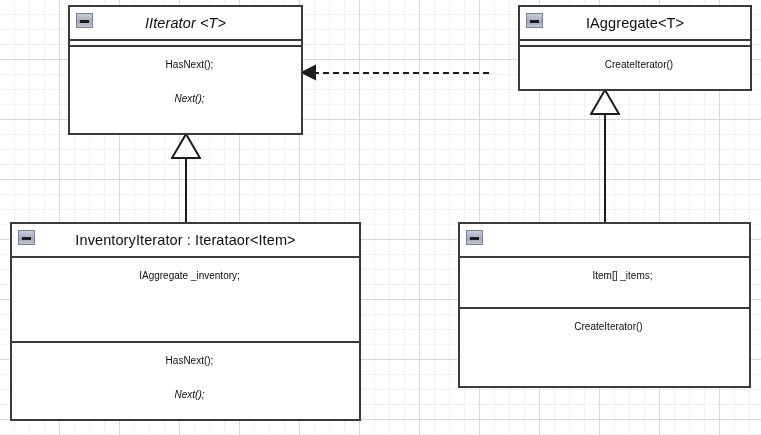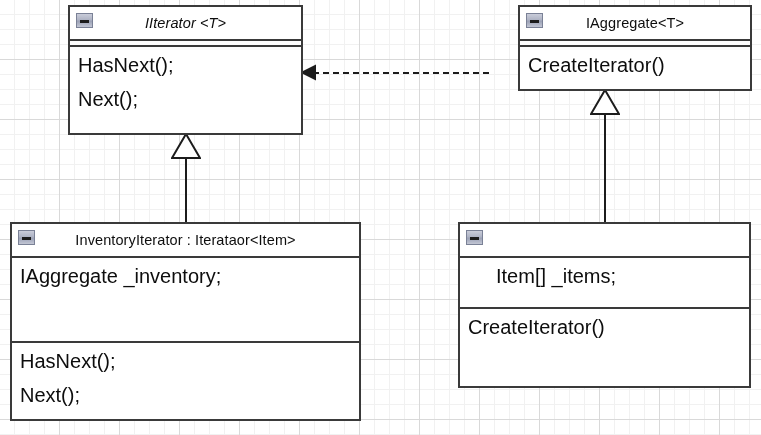--- a/index.html
+++ b/index.html
@@ -23,20 +23,21 @@
       linear-gradient(to right, #d9d9d9 1px, transparent 1px),
       linear-gradient(to bottom, #d9d9d9 1px, transparent 1px),
       linear-gradient(to right, #f1f1f1 1px, transparent 1px),
       linear-gradient(to bottom, #f1f1f1 1px, transparent 1px);
     background-size:
       60px 60px,
       60px 60px,
       15px 15px,
       15px 15px;
     background-position: -1px -1px, -1px -1px, -1px -1px, -1px -1px;
+    text-align: center;
   }
 
   
   .umlbox {
     position: absolute;
     box-sizing: border-box;
     background: #ffffff;
     border: 2px solid #3a3a3a;
     z-index: 5;
   }
@@ -90,27 +91,28 @@
     border-top: 2px solid #3a3a3a;
     border-bottom: 2px solid #3a3a3a;
     background: #ffffff;
   }
 
   .compartment {
     box-sizing: border-box;
     padding: 9px 0 9px 8px;
   }
   .compartment .member {
-    font-size: 20px;
+    font-size: 10px;
     color: #0d0d0d;
     line-height: 18px;
     white-space: nowrap;
   }
   .compartment .member + .member {
     margin-top: 16px;
+    font-style: italic;
   }
 
   .vline {
     position: absolute;
     width: 0;
     border-left: 2px solid #1c1c1c;
     z-index: 2;
   }
 
   .tri {

